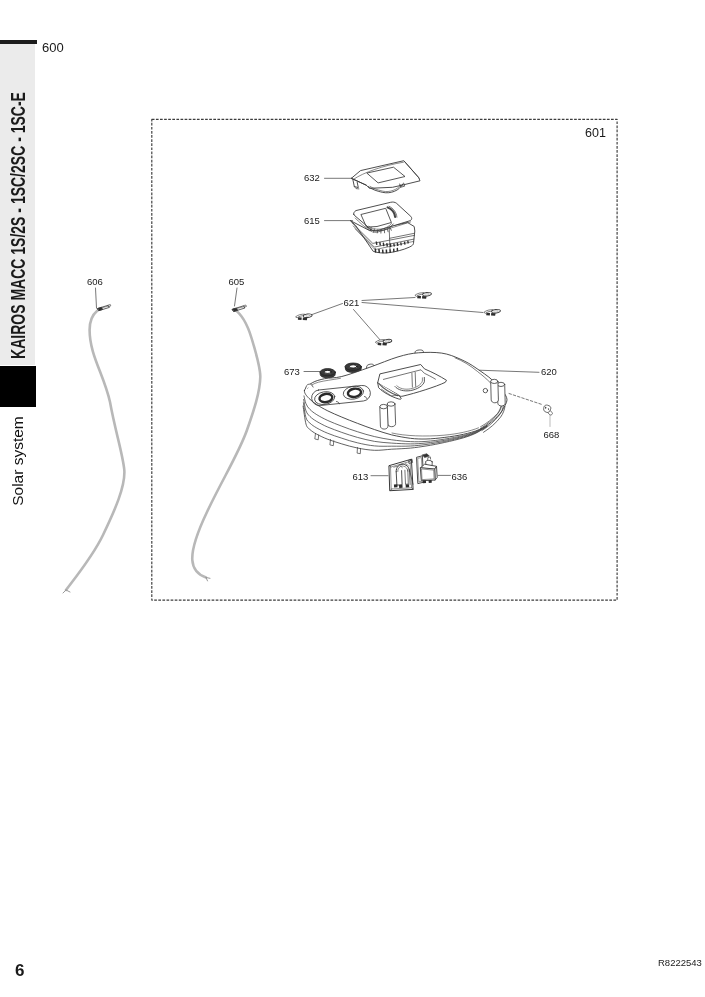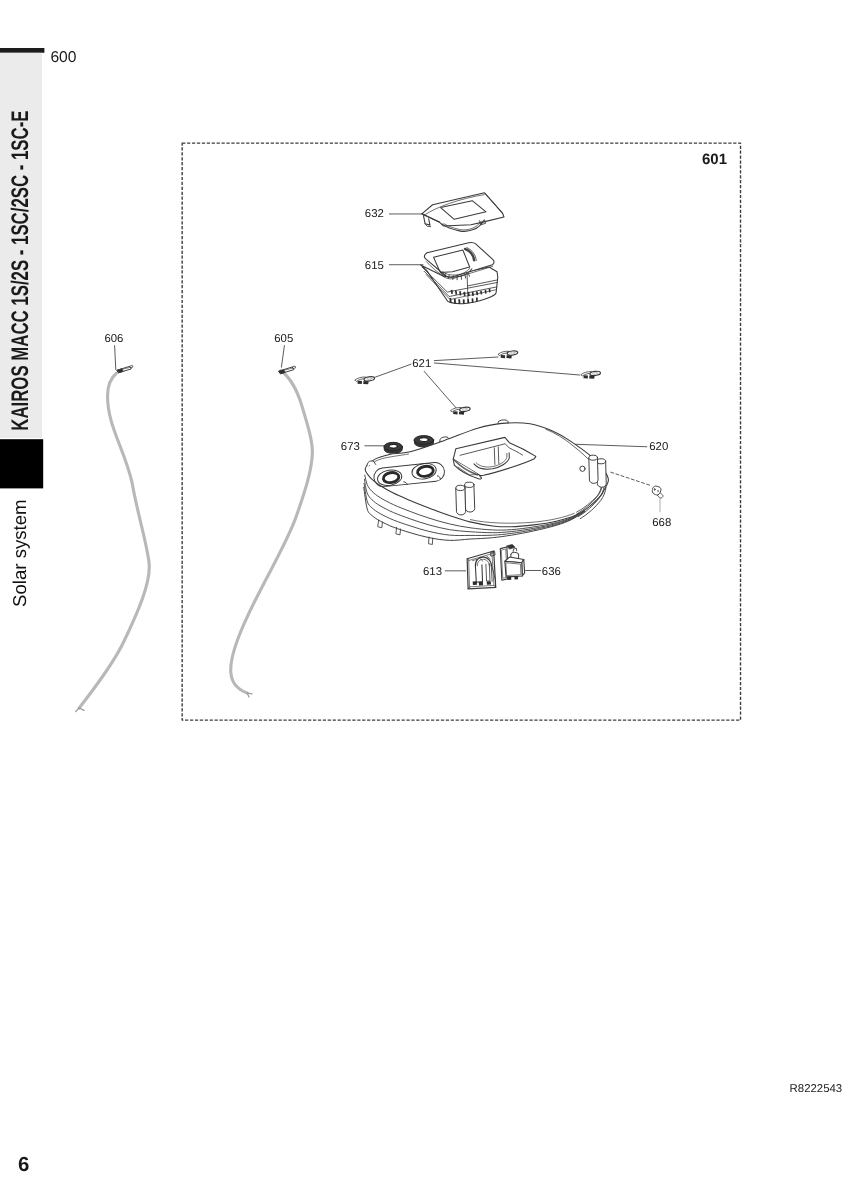--- a/index.html
+++ b/index.html
@@ -10,23 +10,23 @@
   #graybar{left:0;top:44.2px;width:35px;height:321px;background:#ebebeb;}
   #blacksq{left:0;top:365.5px;width:36px;height:41.5px;background:#000;}
   #kairos{left:-167.5px;top:208px;width:370px;height:35px;
           transform:rotate(-90deg) scaleX(0.7);transform-origin:center;
           font-weight:bold;font-size:20px;
           display:flex;align-items:center;justify-content:center;white-space:nowrap;}
   #solar{left:-26px;top:449.5px;width:88px;height:22px;
          transform:rotate(-90deg);transform-origin:center;
          font-size:15.5px;display:flex;align-items:center;justify-content:center;white-space:nowrap;color:#111;}
   #n600{left:42px;top:39.5px;font-size:13px;font-weight:normal;}
-  #n601{left:585px;top:126px;font-size:12.5px;font-weight:bold;}
+  #n601{left:585px;top:126px;font-size:12.5px;font-weight:normal;}
   #n6{left:15px;top:961px;font-size:17px;font-weight:bold;}
-  #ref{left:626px;top:902px;font-size:9.5px;color:#222;padding-left:32px;}
+  #ref{left:626px;top:957px;font-size:9.5px;color:#222;padding-left:32px;}
 
   svg{position:absolute;left:0;top:0;}
   svg text{font-family:"Liberation Sans",sans-serif;font-size:9.5px;fill:#1a1a1a;}
 </style>
 </head>
 <body>
 <div class="abs" id="topbar"></div>
 <div class="abs" id="graybar"></div>
 <div class="abs" id="blacksq"></div>
 <div class="abs" id="kairos">KAIROS MACC 1S/2S - 1SC/2SC - 1SC-E</div>

